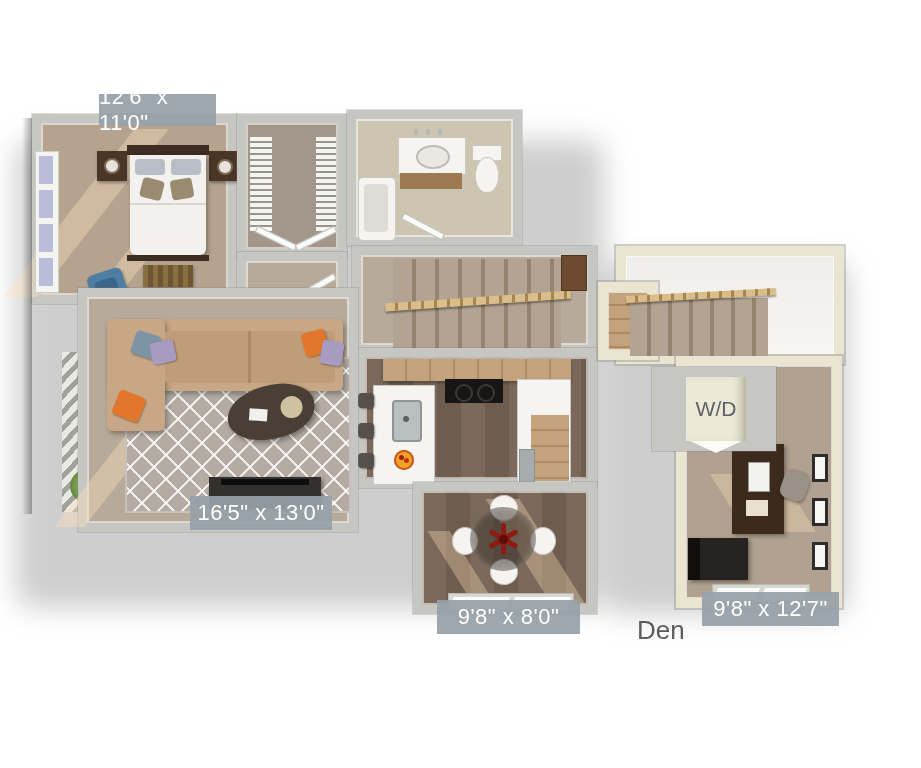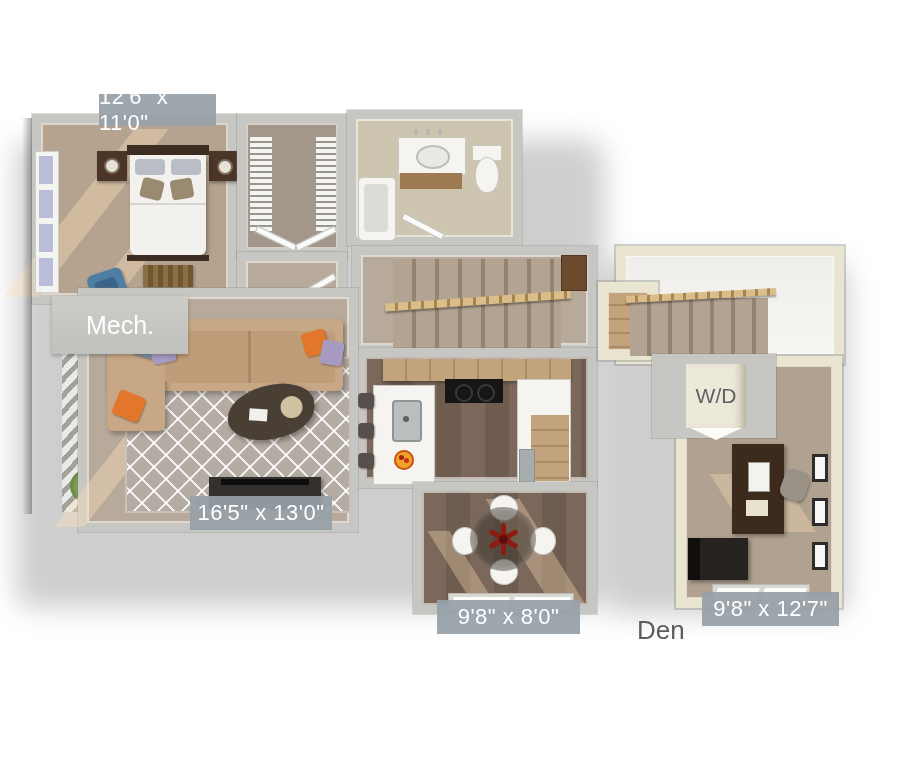--- a/index.html
+++ b/index.html
@@ -192,40 +192,36 @@
     <div class="abs" style="left:140px;top:88px;width:88px;height:54px;background:#4a3f35;border-radius:58% 42% 55% 45%;transform:rotate(-8deg);box-shadow:2px 3px 5px rgba(0,0,0,.35);">
       <div class="abs" style="left:54px;top:14px;width:22px;height:22px;border-radius:50%;background:#cfc2a0;"></div>
       <div class="abs" style="left:22px;top:22px;width:18px;height:12px;background:#f1f0ec;transform:rotate(12deg);"></div>
     </div>
 
     <div class="abs" style="left:122px;top:180px;width:112px;height:32px;background:#34302d;box-shadow:2px 2px 4px rgba(0,0,0,.4);">
       <div class="abs" style="left:12px;top:2px;width:88px;height:6px;background:#0d0d0d;"></div>
     </div>
   </div>
 
-  <div class="abs" style="left:52px;top:296px;width:136px;height:58px;background:linear-gradient(180deg,#cccdc9,#c0c1bd);z-index:5;
-              box-shadow:0 2px 4px rgba(0,0,0,.25);display:flex;align-items:center;justify-content:center;">
-    <span style="color:#fff;font-size:25px;">Mech.</span>
-  </div>
 
   <div class="abs" style="left:22px;top:118px;width:10px;height:396px;z-index:4;
               background:linear-gradient(90deg,rgba(70,70,70,0),rgba(70,70,70,.45));"></div>
 
   <div class="room-cream" style="left:616px;top:246px;width:228px;height:118px;background:linear-gradient(180deg,#efeeea,#f6f5f1);z-index:3;"></div>
 
   <div class="room-cream" style="left:598px;top:282px;width:60px;height:78px;z-index:4;
               background:repeating-linear-gradient(180deg,var(--wood-cabinet) 0 12px,#ab8c65 12px 14px);"></div>
 
   <div class="abs" style="left:630px;top:298px;width:138px;height:58px;z-index:4;
               background:repeating-linear-gradient(90deg,#b3a393 0 17px,#94836f 17px 21px);"></div>
   <div class="abs" style="left:626px;top:292px;width:150px;height:7px;background:var(--railing-wood);transform:rotate(-3deg);z-index:5;box-shadow:0 2px 2px rgba(0,0,0,.35);">
     <div style="width:100%;height:100%;background:repeating-linear-gradient(90deg,transparent 0 9px,#a8854f 9px 12px);"></div>
   </div>
 
-  <div class="abs" style="left:652px;top:354px;width:124px;height:84px;background:var(--wall-main);z-index:5;box-shadow:0 0 0 1px rgba(120,120,120,.3);">
+  <div class="abs" style="left:652px;top:367px;width:124px;height:84px;background:var(--wall-main);z-index:5;box-shadow:0 0 0 1px rgba(120,120,120,.3);">
     <div class="abs" style="left:34px;top:10px;width:60px;height:64px;background:#ece9d8;box-shadow:inset -10px 0 10px -6px rgba(120,110,80,.5);
                 display:flex;align-items:center;justify-content:center;">
       <span style="color:#5f6165;font-size:21px;">W/D</span>
     </div>
     <div class="abs" style="left:38px;top:74px;width:0;height:0;border-left:26px solid transparent;border-right:26px solid transparent;border-top:12px solid #fbfbf8;"></div>
   </div>
 
   <div class="room-cream" style="left:676px;top:356px;width:166px;height:252px;background:var(--carpet-den);z-index:3;">
     <div class="sun2" style="left:42px;top:108px;width:70px;height:58px;"></div>
 

